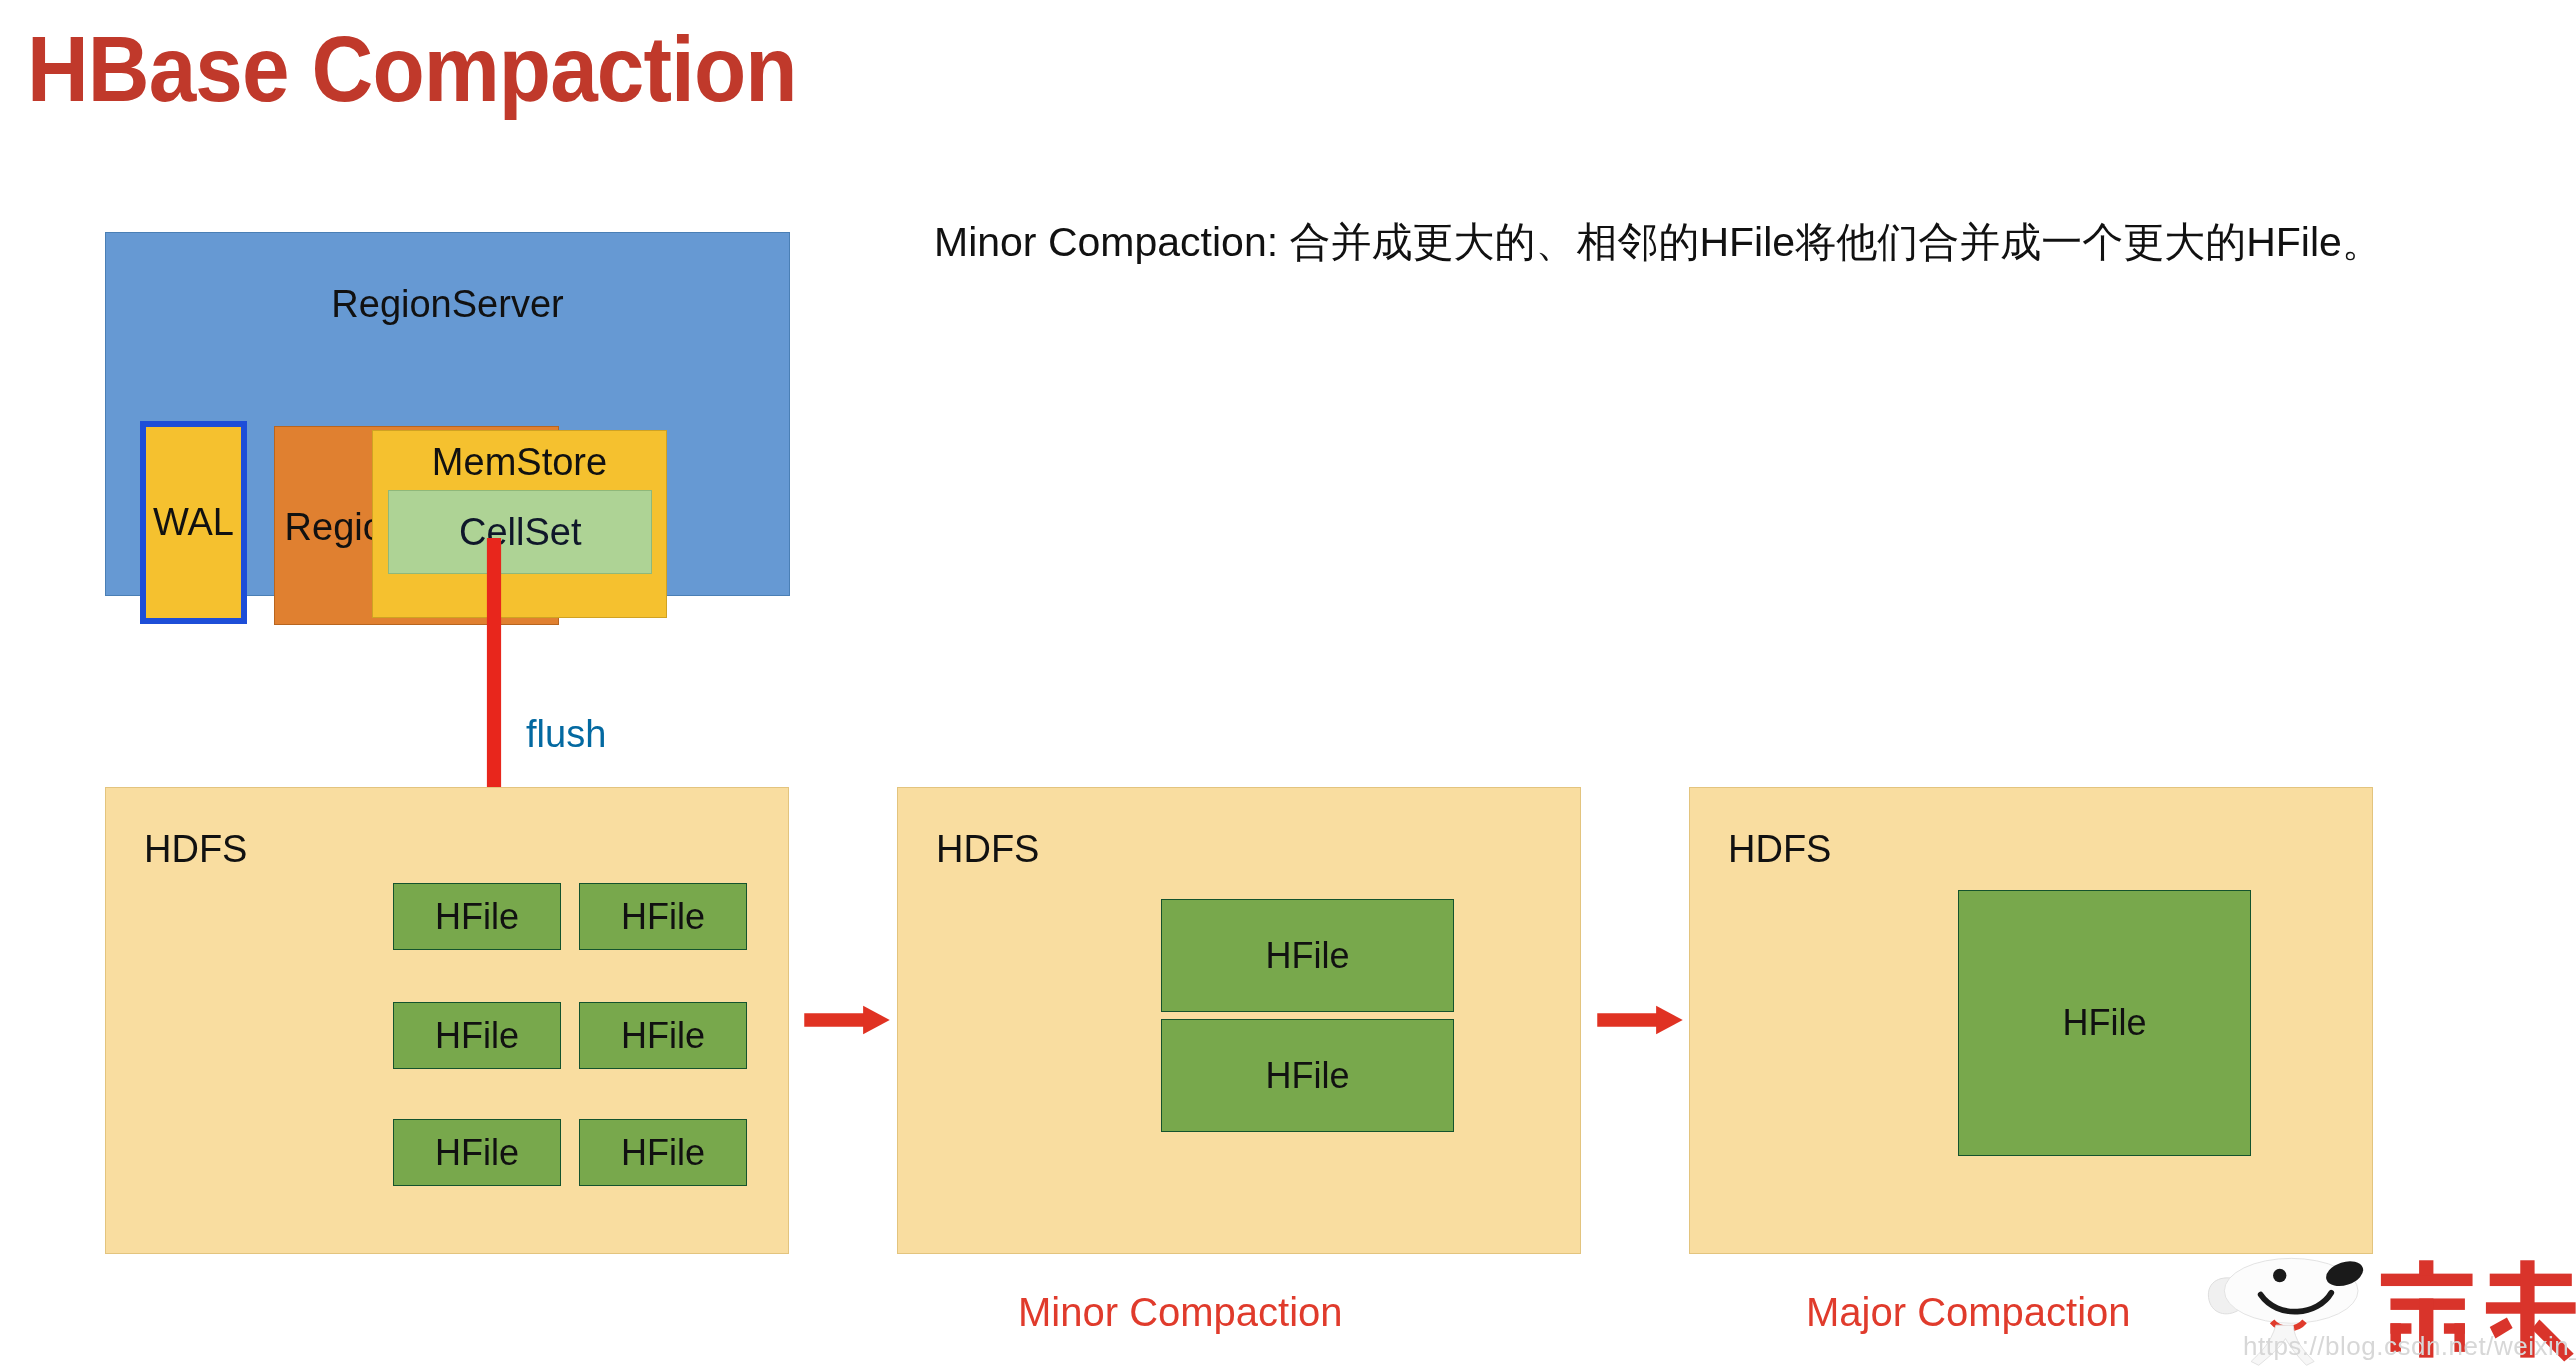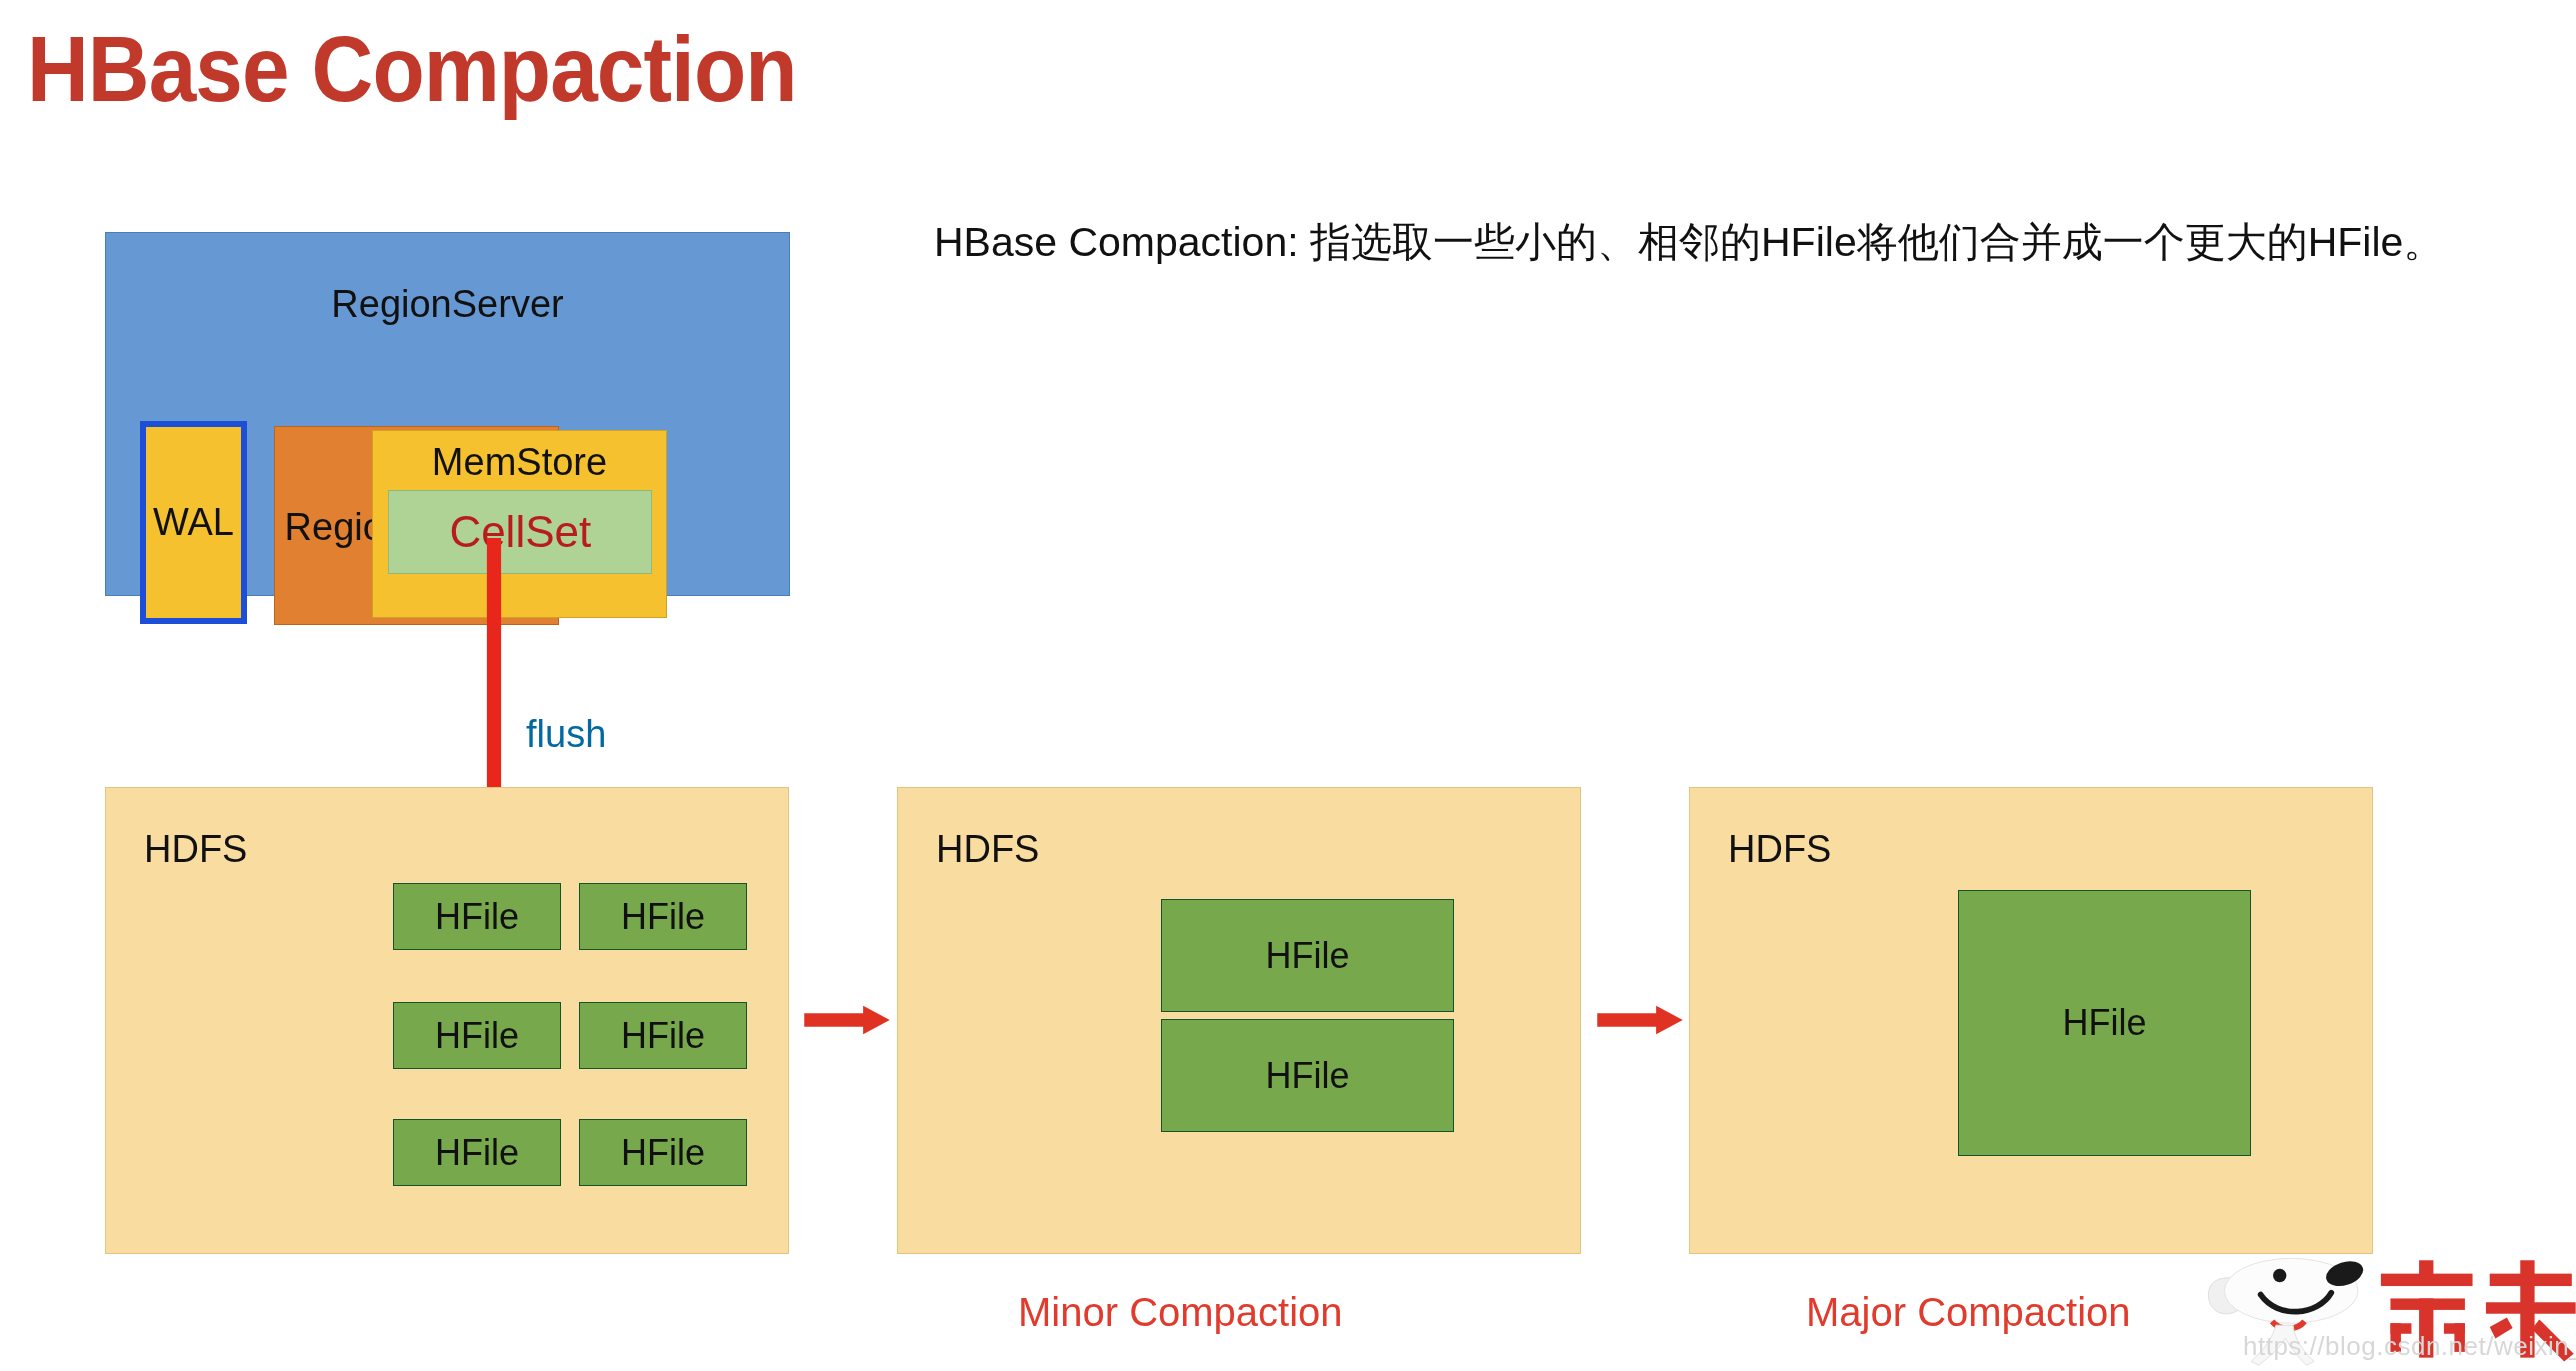--- a/index.html
+++ b/index.html
@@ -79,21 +79,21 @@
     font-size:38px; color:#111;
   }
   #cellset-box {
     position:absolute;
     left:15.3px; top:59px;
     width:264px; height:84px;
     background:#aed395;
     border:1px solid #8fb87a;
     display:flex; align-items:center; justify-content:center;
   }
-  #cellset-label { font-size:44px; color:#b91c1c; }
+  #cellset-label { font-size:38px; color:#0f172a; }
 
   
   #flush-arrow {
     position:absolute;
     left:476px; top:536px;
     width:36px; height:345px;
   }
   #flush-label {
     position:absolute;
     left:526px; top:713px;
@@ -244,21 +244,21 @@
 
   <div id="hdfs-box-3" class="hdfs-box">
     <div class="hdfs-label">HDFS</div>
     <div id="hf-9" class="hfile">HFile</div>
   </div>
 
   <div id="caption-minor" class="caption">Minor Compaction</div>
   <div id="caption-major" class="caption">Major Compaction</div>
 
   <div id="text-panel">
-    <div id="para-minor" class="para">HBase Compaction: 指选取一些小的、相邻的HFile将他们合并成一个更大的HFile。</div>
+    <div id="para-minor" class="para">Minor Compaction: 合并成更大的、相邻的HFile将他们合并成一个更大的HFile。</div>
   </div>
 
   <svg id="jd-logo" viewBox="0 0 390 132">
 
     <path d="M36 36 C14 30 2 42 6 58 C10 74 28 76 40 66 Z" fill="#f0f0f0" stroke="#dcdcdc" stroke-width="1"></path>
 
     <ellipse cx="92" cy="48" rx="70" ry="34" fill="#fcfcfc" stroke="#e2e2e2" stroke-width="1"></ellipse>
 
     <ellipse cx="148" cy="30" rx="20" ry="12" fill="#1a1a1a" transform="rotate(-18 148 30)"></ellipse>
 

